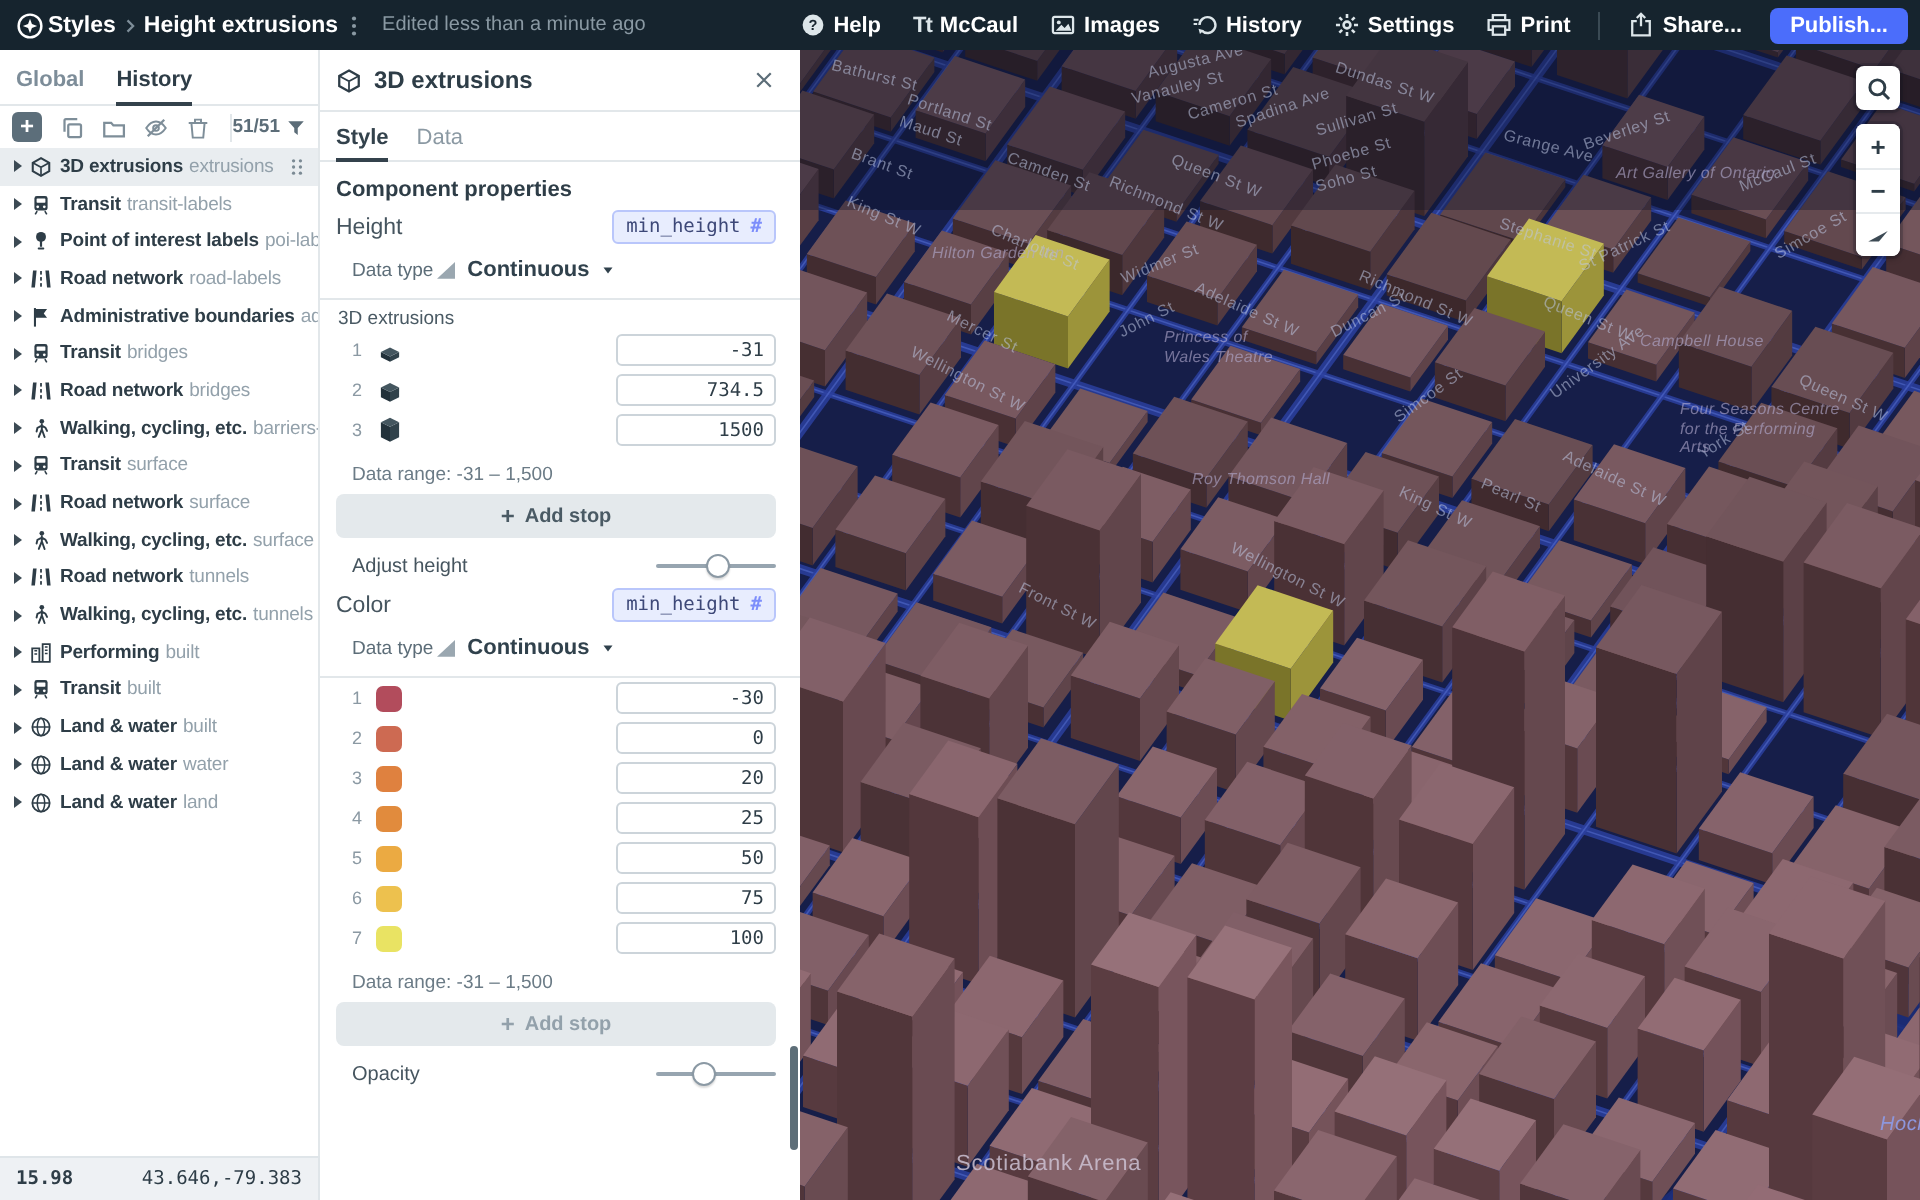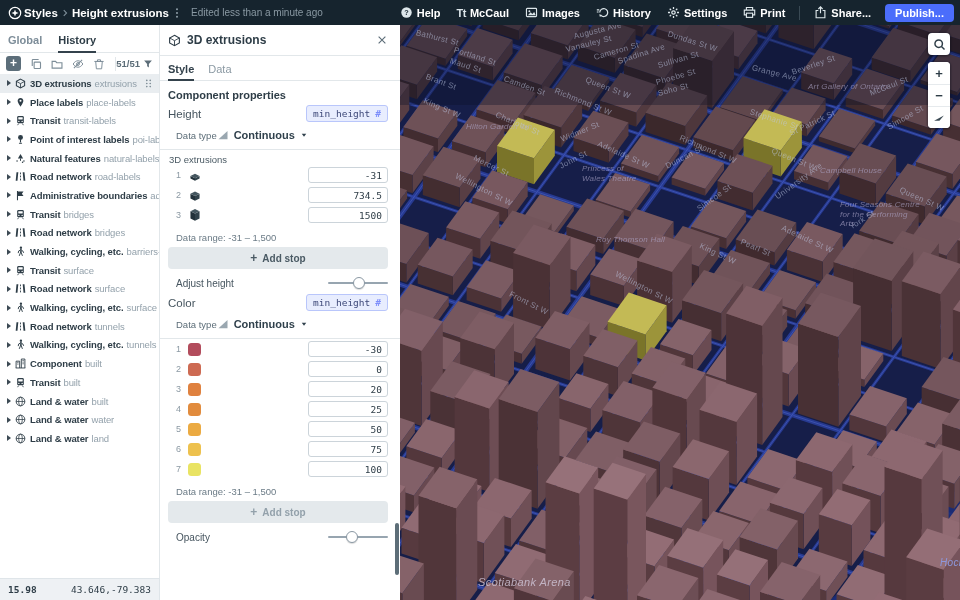--- a/index.html
+++ b/index.html
@@ -105,21 +105,21 @@
   .toggle{position:relative;width:26px;height:14px;border:2px solid #98a6b0;border-radius:8px;background:#fff;cursor:pointer}
   .toggle .knob{position:absolute;top:0;left:0;width:10px;height:10px;border-radius:50%;background:#3f4c55;transition:left .1s}
   .p-scrollthumb{position:absolute;right:1px;top:498px;width:4px;height:52px;border-radius:2px;background:#5d6e78}
 
   
   .map{position:absolute;left:400px;top:25px;width:560px;height:575px;overflow:hidden;background:#161e49;cursor:grab}
   #map-svg{position:absolute;left:0;top:0}
   #map-labels{position:absolute;left:0;top:0;width:560px;height:575px;pointer-events:none}
   .mlabel{position:absolute;white-space:nowrap;transform-origin:0 50%;font-size:8px;letter-spacing:.4px;color:rgba(190,198,226,.55)}
   .mlabel.poi{font-style:italic;color:rgba(178,170,205,.62);white-space:normal;line-height:1.2;letter-spacing:.2px}
-  .mlabel.arena{font-size:11px;font-style:italic;color:rgba(205,194,212,.85);letter-spacing:.4px}
+  .mlabel.arena{font-size:11px;color:rgba(205,194,212,.85);letter-spacing:.4px}
   .mlabel.edge{font-size:10px;font-style:italic;color:#8d97dd;letter-spacing:.3px}
   .map-ctl{position:absolute;right:10px;background:#fff;border-radius:4px;box-shadow:0 0 0 1.5px rgba(14,21,37,.18),0 1px 3px rgba(0,0,0,.35)}
   .search-btn{top:8px;width:22px;height:22px;border:none;cursor:pointer;display:flex;align-items:center;justify-content:center;color:#2e3d47;padding:0}
   .search-btn svg{width:13px;height:13px}
   .zoom-group{top:37px;width:22px;display:flex;flex-direction:column;overflow:hidden}
   .zoom-btn{width:22px;height:22px;border:none;background:#fff;cursor:pointer;display:flex;align-items:center;justify-content:center;font-size:13px;font-weight:bold;color:#2e3d47;font-family:inherit;padding:0}
   .zoom-btn + .zoom-btn{border-top:1px solid #e6eaed}
   .zoom-btn svg{width:12px;height:12px;color:#3c4a54}
 </style>
 </head>
@@ -263,31 +263,20 @@
               <circle cx="10.5" cy="8" r="1.2" fill="currentColor"></circle>
               <circle cx="5.5" cy="12.5" r="1.2" fill="currentColor"></circle>
               <circle cx="10.5" cy="12.5" r="1.2" fill="currentColor"></circle>
             </svg>
           </span>
         </div>
         <div class="layer-row">
           <span class="chev"></span>
           <span class="lyr-icon">
             <svg viewBox="0 0 16 16">
-              <path d="M8 1.3c2.3 0 4.1 1.8 4.1 4.1C12.1 8.6 8 14 8 14S3.9 8.6 3.9 5.4C3.9 3.1 5.7 1.3 8 1.3z" fill="currentColor"></path>
-              <circle cx="8" cy="5.4" r="1.5" fill="#fff"></circle>
-            </svg>
-          </span>
-          <span class="lyr-name">Place labels</span>
-          <span class="lyr-sub">place-labels</span>
-        </div>
-        <div class="layer-row">
-          <span class="chev"></span>
-          <span class="lyr-icon">
-            <svg viewBox="0 0 16 16">
               <rect x="3.2" y="1.5" width="9.6" height="10.5" rx="1.8" fill="currentColor"></rect>
               <rect x="4.8" y="3.2" width="6.4" height="3.2" rx=".5" fill="#fff"></rect>
               <circle cx="5.6" cy="9.3" r="1" fill="#fff"></circle>
               <circle cx="10.4" cy="9.3" r="1" fill="#fff"></circle>
               <path d="M5.2 12.5 3.8 14.8M10.8 12.5l1.4 2.3" stroke="currentColor" stroke-width="1.2"></path>
             </svg>
           </span>
           <span class="lyr-name">Transit</span>
           <span class="lyr-sub">transit-labels</span>
         </div>
@@ -300,34 +289,20 @@
               <rect x="5.6" y="12.8" width="4.8" height="1.4" rx=".7" fill="currentColor"></rect>
             </svg>
           </span>
           <span class="lyr-name">Point of interest labels</span>
           <span class="lyr-sub">poi-labels</span>
         </div>
         <div class="layer-row">
           <span class="chev"></span>
           <span class="lyr-icon">
             <svg viewBox="0 0 16 16">
-              <path d="M8 1.5 11.8 8H4.2z" fill="currentColor"></path>
-              <rect x="7.3" y="8" width="1.4" height="3.4" fill="currentColor"></rect>
-              <circle cx="3" cy="11.5" r="1.1" fill="currentColor"></circle>
-              <circle cx="13" cy="11.5" r="1.1" fill="currentColor"></circle>
-              <circle cx="11" cy="13.6" r="1.1" fill="currentColor"></circle>
-            </svg>
-          </span>
-          <span class="lyr-name">Natural features</span>
-          <span class="lyr-sub">natural-labels</span>
-        </div>
-        <div class="layer-row">
-          <span class="chev"></span>
-          <span class="lyr-icon">
-            <svg viewBox="0 0 16 16">
               <path d="M2.2 1.8h2.6L3.6 14.2H1z" fill="currentColor"></path>
               <path d="M13.8 1.8h-2.6l1.2 12.4H15z" fill="currentColor"></path>
               <rect x="7.35" y="2.2" width="1.3" height="2.6" fill="currentColor"></rect>
               <rect x="7.35" y="6.6" width="1.3" height="2.6" fill="currentColor"></rect>
               <rect x="7.35" y="11" width="1.3" height="2.6" fill="currentColor"></rect>
             </svg>
           </span>
           <span class="lyr-name">Road network</span>
           <span class="lyr-sub">road-labels</span>
         </div>
@@ -446,21 +421,21 @@
           <span class="lyr-sub">tunnels</span>
         </div>
         <div class="layer-row">
           <span class="chev"></span>
           <span class="lyr-icon">
             <svg viewBox="0 0 16 16">
               <path d="M1.6 14.5V4.6h5.2v9.9M9.2 14.5V1.5h5.2v13M1 14.5h14" stroke="currentColor" stroke-width="1.3" fill="none"></path>
               <path d="M3.2 6.4h2M3.2 8.8h2M10.8 3.6h2M10.8 6h2M10.8 8.4h2" stroke="currentColor" stroke-width="1.1"></path>
             </svg>
           </span>
-          <span class="lyr-name">Component</span>
+          <span class="lyr-name">Performing</span>
           <span class="lyr-sub">built</span>
         </div>
         <div class="layer-row">
           <span class="chev"></span>
           <span class="lyr-icon">
             <svg viewBox="0 0 16 16">
               <rect x="3.2" y="1.5" width="9.6" height="10.5" rx="1.8" fill="currentColor"></rect>
               <rect x="4.8" y="3.2" width="6.4" height="3.2" rx=".5" fill="#fff"></rect>
               <circle cx="5.6" cy="9.3" r="1" fill="#fff"></circle>
               <circle cx="10.4" cy="9.3" r="1" fill="#fff"></circle>

